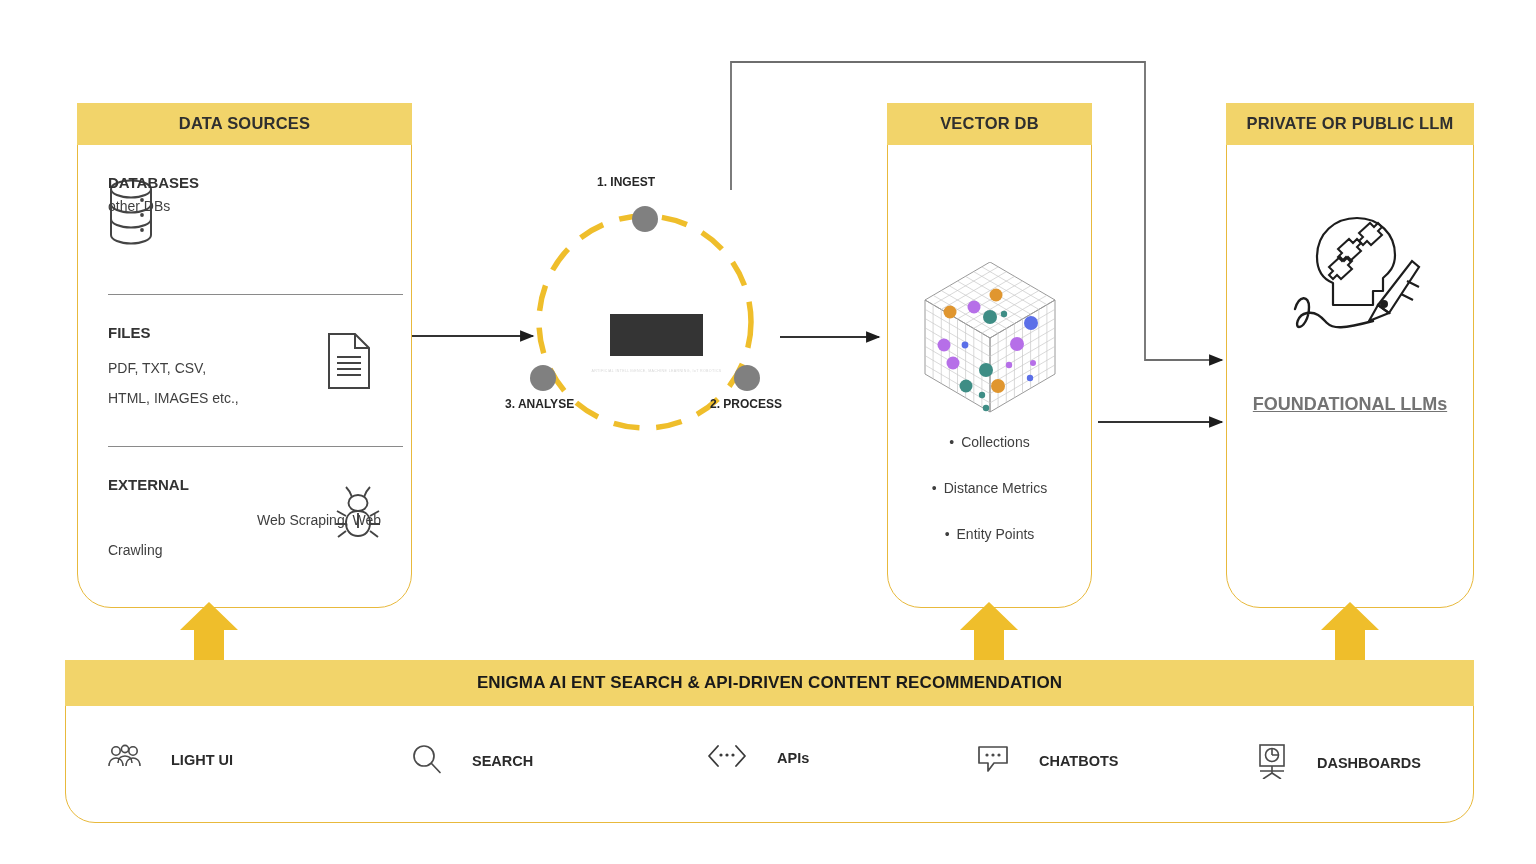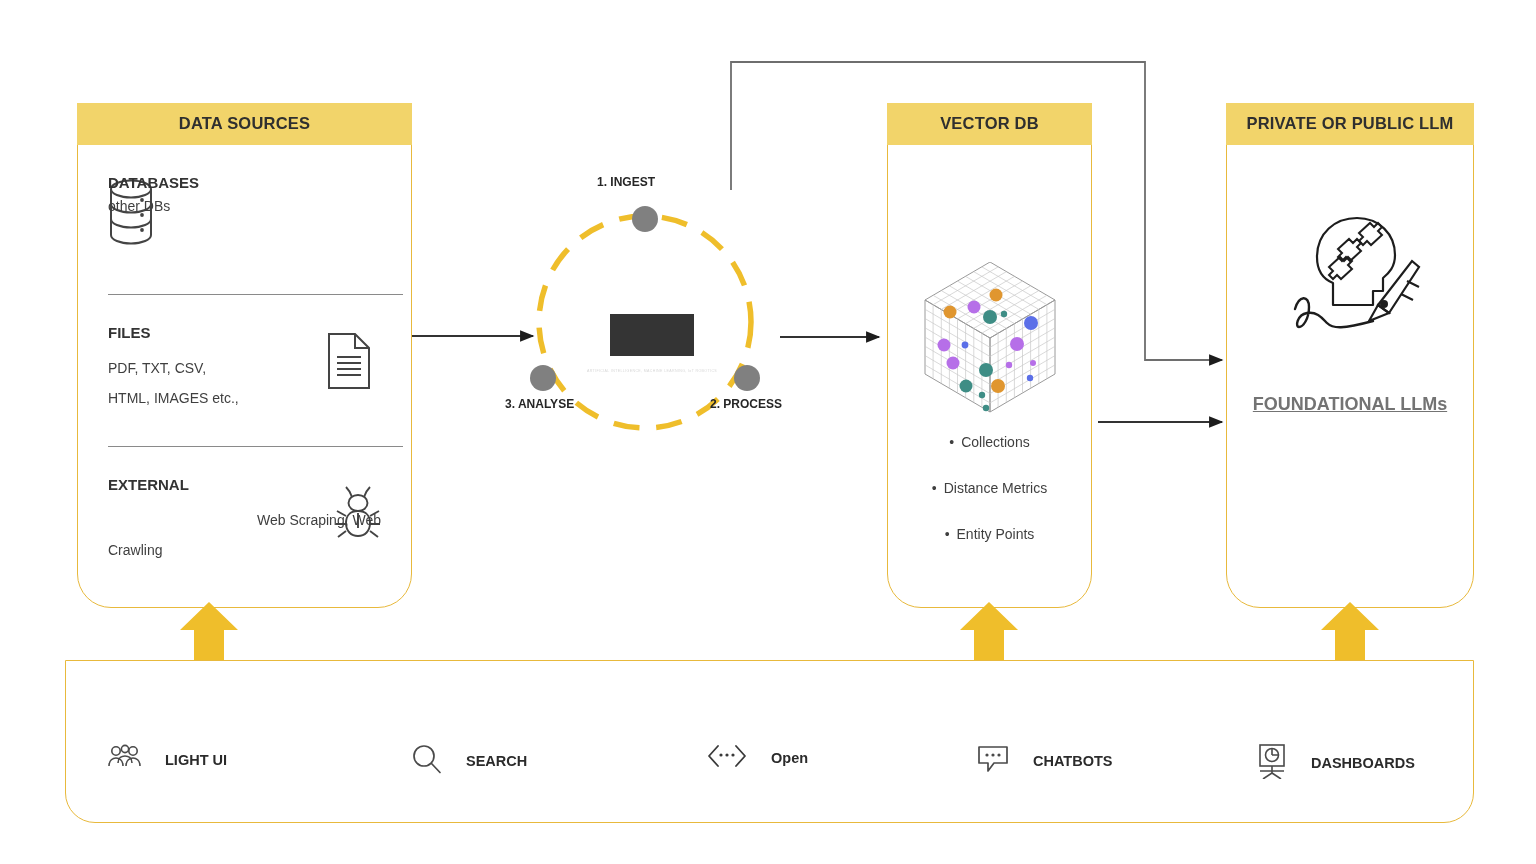--- a/index.html
+++ b/index.html
@@ -60,21 +60,21 @@
   .llm-list li::before{content:"\2022";margin-right:7px;}
 
   
   #platform{position:absolute;left:65px;top:660px;width:1409px;height:163px;
         background:#fff;border:1.4px solid #E8B93C;border-radius:0 0 30px 30px;
         box-sizing:border-box;}
   #platform-band{position:absolute;left:-1.4px;right:-1.4px;top:-1.4px;height:46px;
         background:#F2D46A;display:flex;align-items:center;justify-content:center;}
   #platform-band span{font-size:17px;font-weight:bold;color:#1a1a1a;
         letter-spacing:.1px;white-space:nowrap;}
-  .chan{position:absolute;top:82px;display:flex;align-items:center;gap:23px;}
+  .chan{position:absolute;top:82px;display:flex;align-items:center;gap:29px;}
   .chan-label{font-size:14.5px;font-weight:bold;color:#2b2b2b;white-space:nowrap;}
 
   
   .uparrow{position:absolute;width:58px;height:62px;}
 </style>
 </head>
 <body>
 
 <div id="stage">
 
@@ -157,21 +157,21 @@
     </svg>
 
     <div class="node" style="left:127px;top:31px;"></div>
     <div class="node" style="left:229px;top:190px;"></div>
     <div class="node" style="left:25px;top:190px;"></div>
 
     <div class="plabel" style="left:92px;top:0px;">1. INGEST</div>
     <div class="plabel" style="left:205px;top:222px;">2. PROCESS</div>
     <div class="plabel" style="left:0px;top:222px;">3. ANALYSE</div>
 
-    <div class="logo" style="left:105px;top:139px;width:84px;height:42px;gap:48px;">
+    <div class="logo" style="left:105px;top:139px;width:93px;height:42px;gap:48px;">
       <div class="lw">LORGAN</div>
       <div class="ls">ARTIFICIAL INTELLIGENCE, MACHINE LEARNING, IoT ROBOTICS</div>
     </div>
   </div>
 
   <div class="card" id="vector-db">
     <div class="card-head">
       <span>VECTOR DB</span>
     </div>
 
@@ -265,20 +265,23 @@
     <path d="M29,0 L58,28 L44,28 L44,62 L14,62 L14,28 L0,28 Z" fill="#EFBE2B"></path>
   </svg>
   <svg class="uparrow" style="left:960px;top:602px;" viewBox="0 0 58 62">
     <path d="M29,0 L58,28 L44,28 L44,62 L14,62 L14,28 L0,28 Z" fill="#EFBE2B"></path>
   </svg>
   <svg class="uparrow" style="left:1321px;top:602px;" viewBox="0 0 58 62">
     <path d="M29,0 L58,28 L44,28 L44,62 L14,62 L14,28 L0,28 Z" fill="#EFBE2B"></path>
   </svg>
 
   <div id="platform">
+    <div id="platform-band">
+      <span>ENIGMA AI ENT SEARCH &amp; API-DRIVEN CONTENT RECOMMENDATION</span>
+    </div>
 
     <div class="chan" style="left:40px;">
       <span>
         <svg width="36" height="30" viewBox="0 0 36 30">
           <circle cx="10" cy="8" r="4.2" fill="none" stroke="#4a4a4a" stroke-width="1.6"></circle>
           <circle cx="19" cy="6" r="3.6" fill="none" stroke="#4a4a4a" stroke-width="1.6"></circle>
           <circle cx="27" cy="8" r="4.2" fill="none" stroke="#4a4a4a" stroke-width="1.6"></circle>
           <path d="M3,23 C3,17 7,15 10,15 C13,15 17,17 17,23" fill="none" stroke="#4a4a4a" stroke-width="1.6"></path>
           <path d="M12,20 C12,14.5 16,13 19,13 C22,13 26,14.5 26,20" fill="none" stroke="#4a4a4a" stroke-width="1.6"></path>
           <path d="M20,23 C20,17 24,15 27,15 C30,15 34,17 34,23" fill="none" stroke="#4a4a4a" stroke-width="1.6"></path>
@@ -300,21 +303,21 @@
     <div class="chan" style="left:640px;">
       <span>
         <svg width="42" height="26" viewBox="0 0 42 26">
           <path d="M12,3 L3,13 L12,23" fill="none" stroke="#3a3a3a" stroke-width="1.8" stroke-linecap="round" stroke-linejoin="round"></path>
           <path d="M30,3 L39,13 L30,23" fill="none" stroke="#3a3a3a" stroke-width="1.8" stroke-linecap="round" stroke-linejoin="round"></path>
           <circle cx="15" cy="12" r="1.6" fill="#3a3a3a"></circle>
           <circle cx="21" cy="12" r="1.6" fill="#3a3a3a"></circle>
           <circle cx="27" cy="12" r="1.6" fill="#3a3a3a"></circle>
         </svg>
       </span>
-      <span class="chan-label">Open</span>
+      <span class="chan-label">APIs</span>
     </div>
 
     <div class="chan" style="left:910px;">
       <span>
         <svg width="34" height="32" viewBox="0 0 34 32">
           <path d="M3,4 L3,20 L12,20 L12,28 L18,20 L31,20 L31,4 Z" fill="none" stroke="#4a4a4a" stroke-width="1.7" stroke-linejoin="round"></path>
           <circle cx="11" cy="12" r="1.6" fill="#4a4a4a"></circle>
           <circle cx="17" cy="12" r="1.6" fill="#4a4a4a"></circle>
           <circle cx="23" cy="12" r="1.6" fill="#4a4a4a"></circle>
         </svg>

